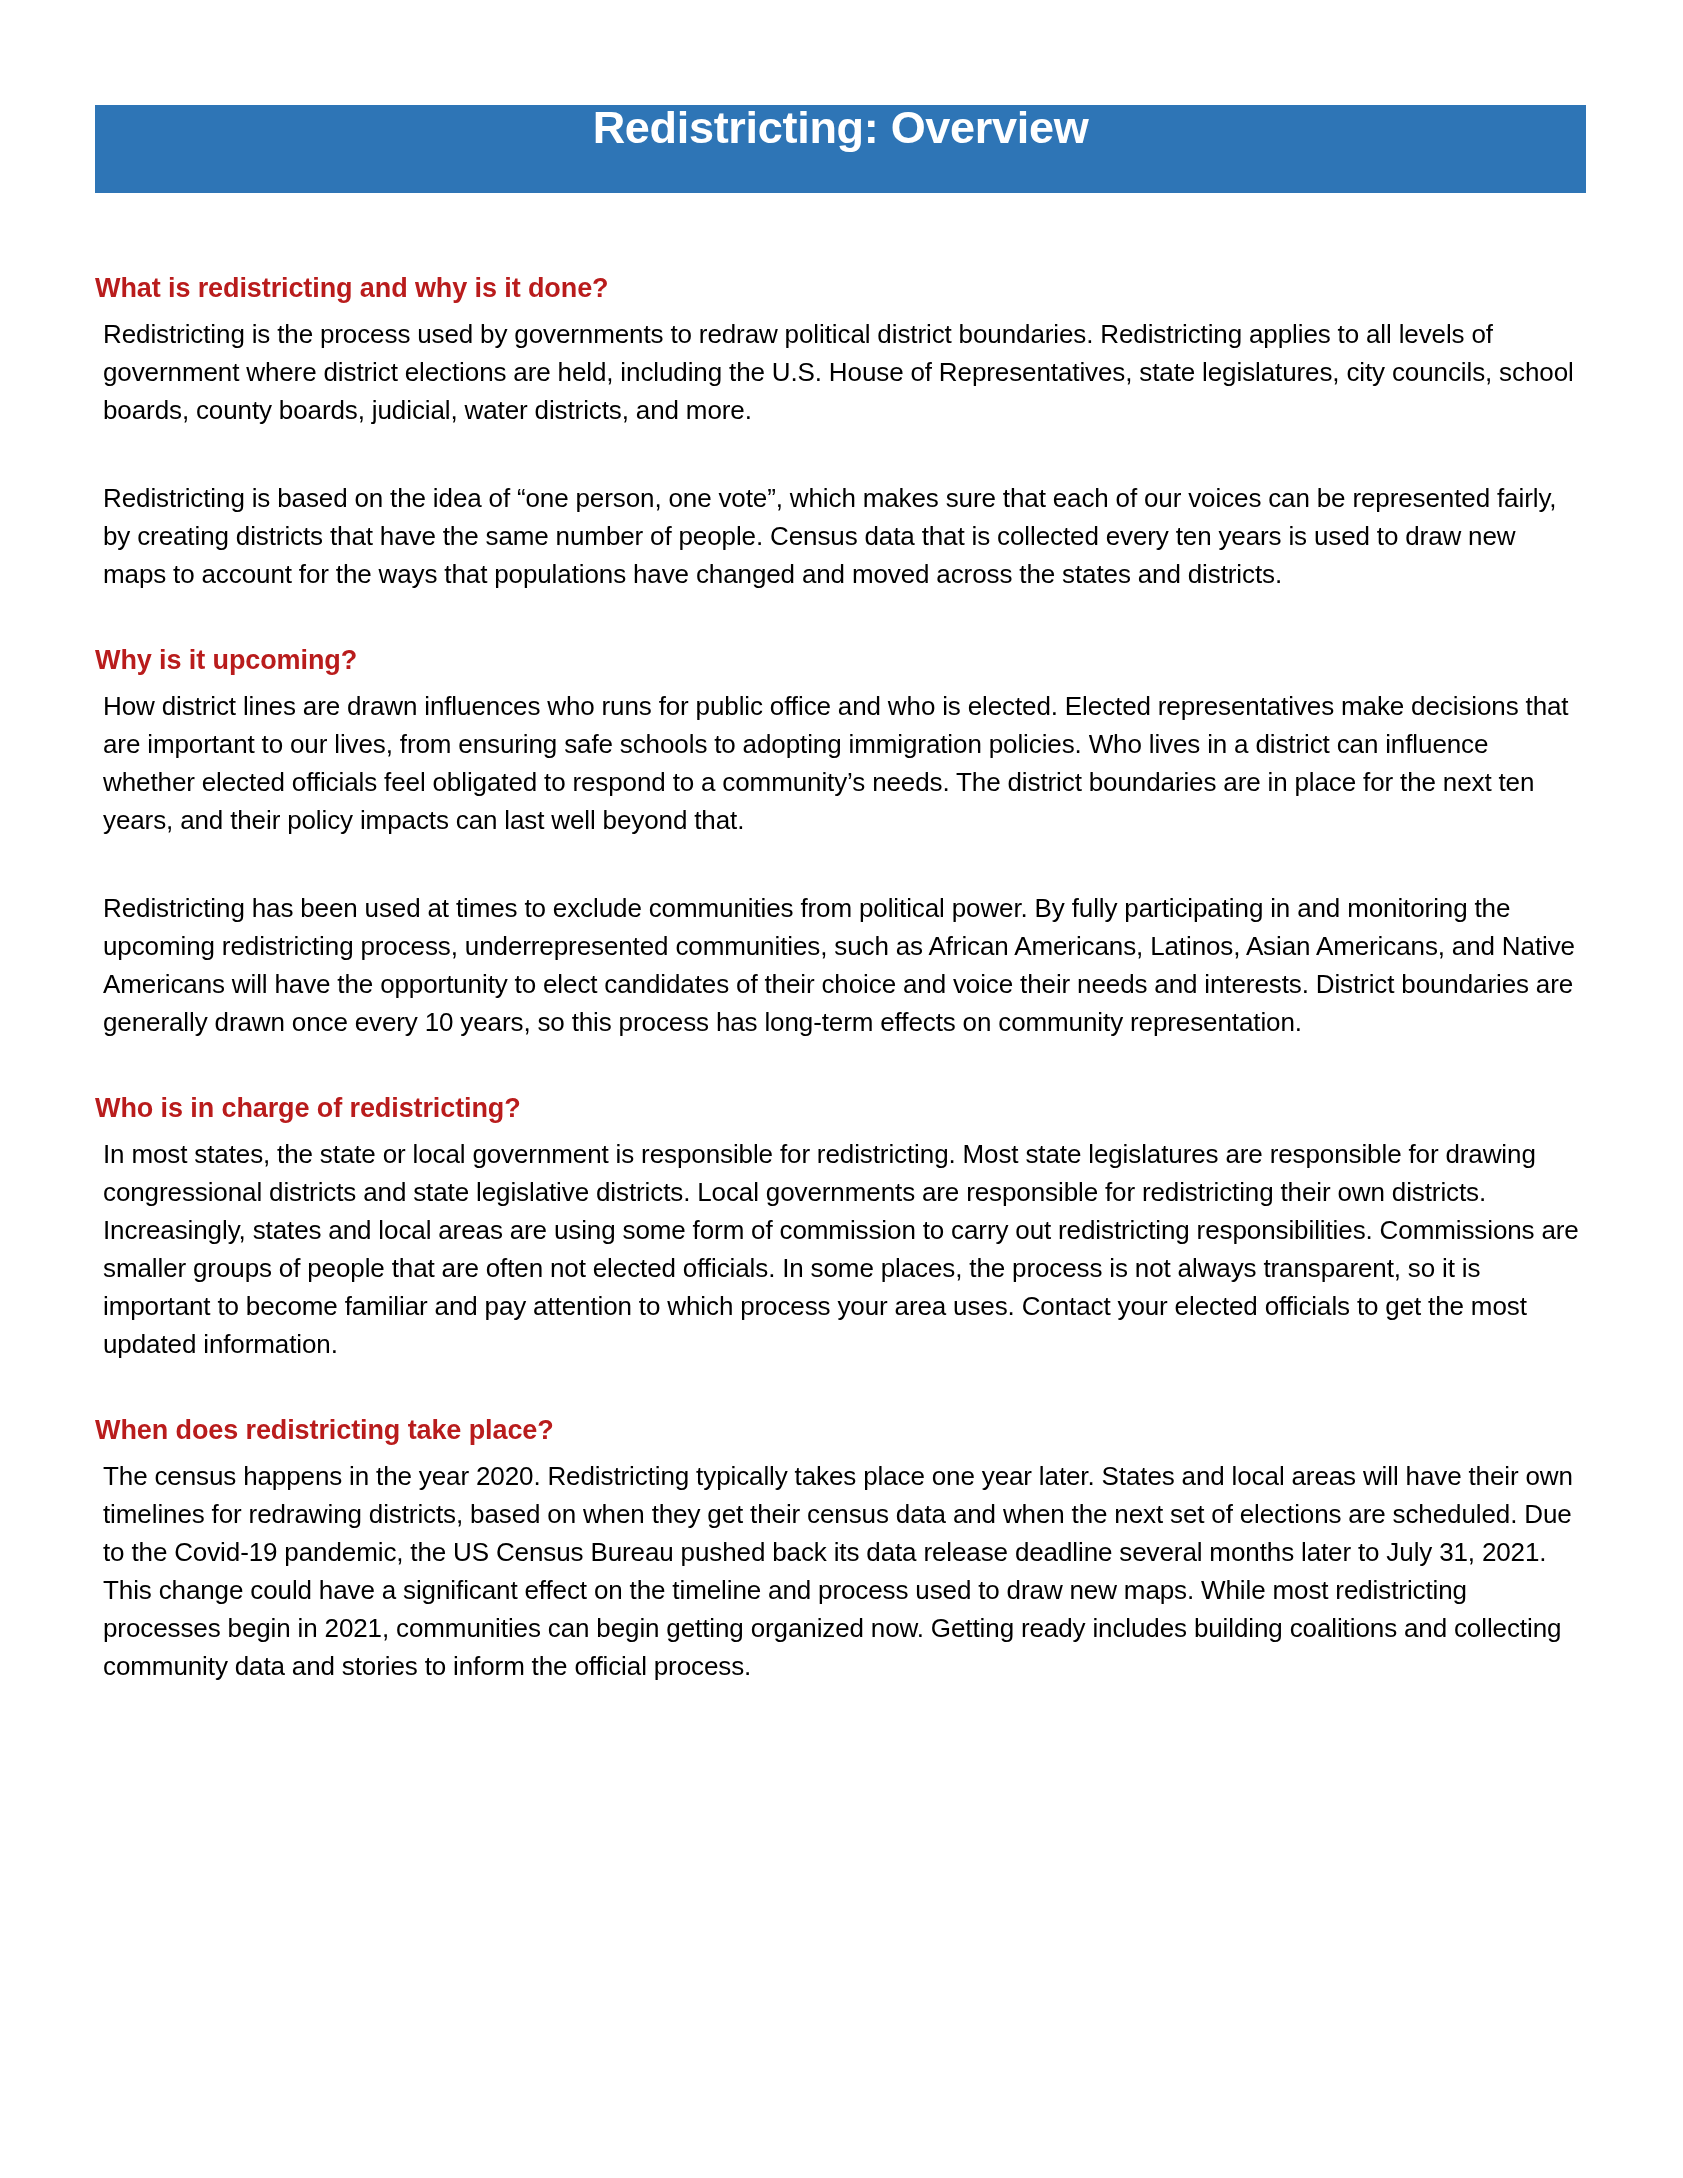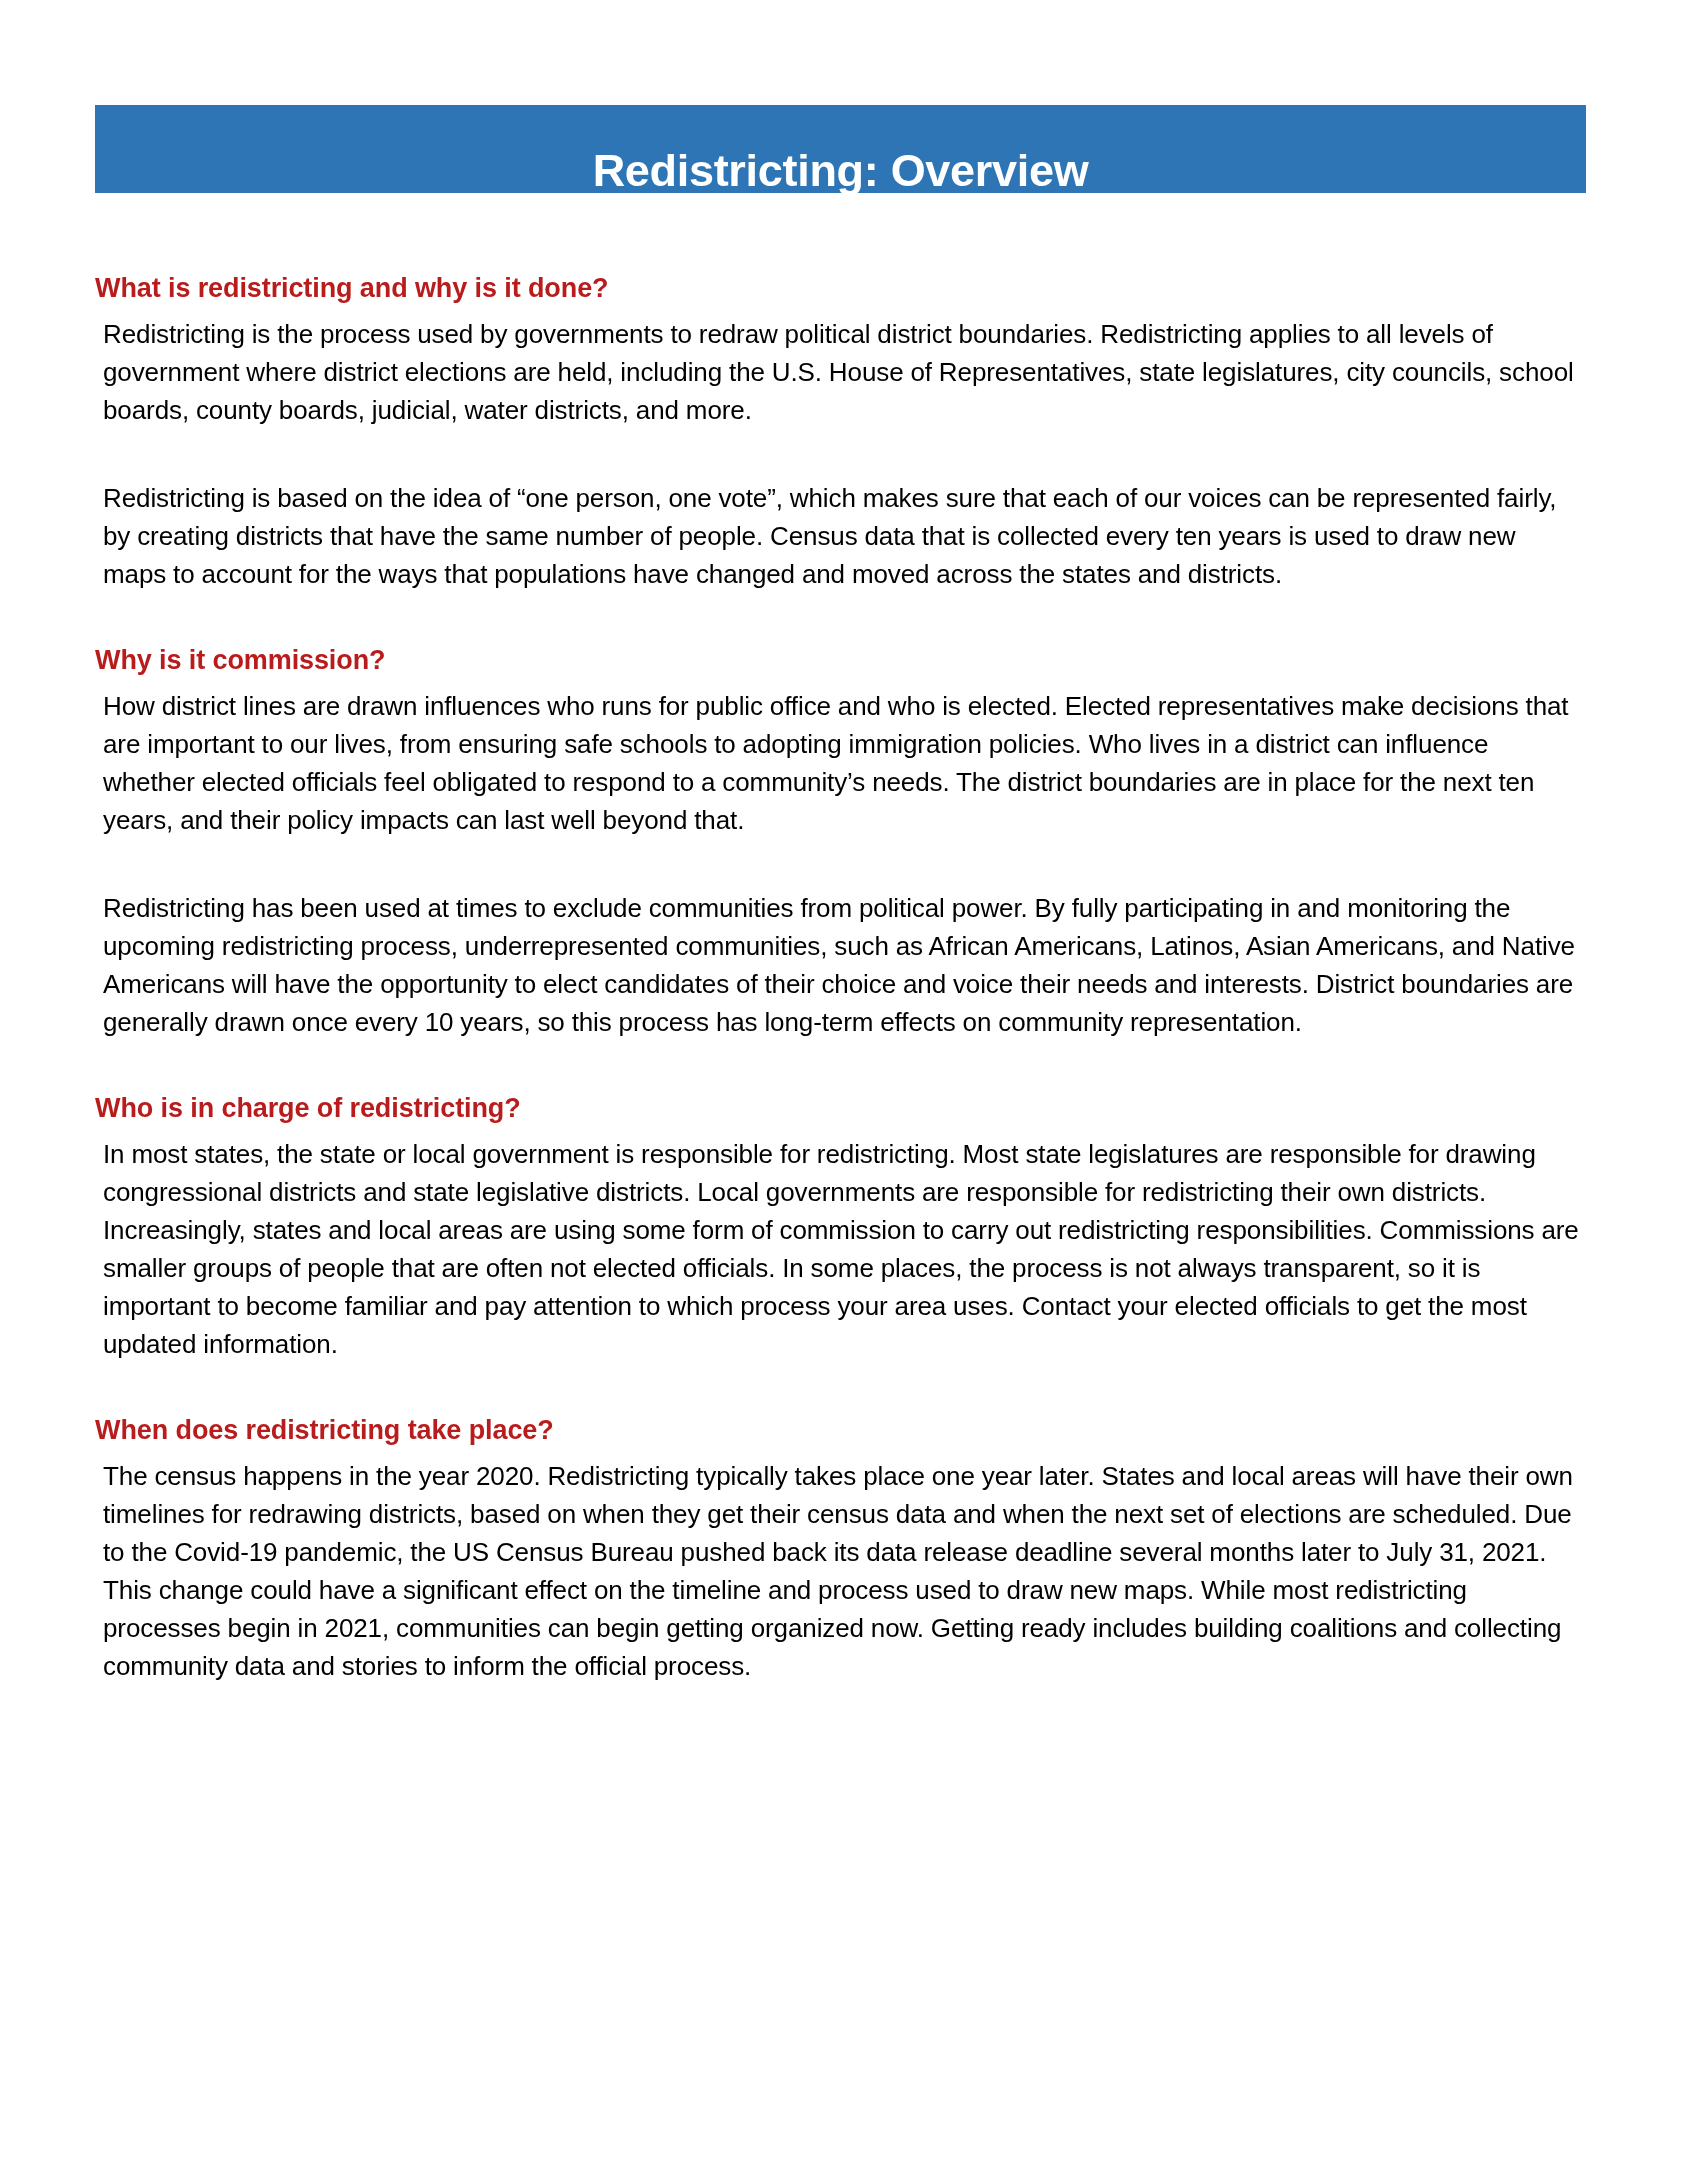--- a/index.html
+++ b/index.html
@@ -24,21 +24,21 @@
 
   
   .title-banner {
     position: absolute;
     left: 95px;
     top: 105px;
     width: 1491px;
     height: 88px;
     background: #2E75B6;
     display: flex;
-    align-items: flex-end;
+    align-items: flex-start;
     justify-content: center;
     box-sizing: border-box;
   }
   .title-banner .title-text {
     color: #ffffff;
     font-size: 45px;
     font-weight: bold;
     letter-spacing: -0.3px;
     line-height: 1;
     white-space: nowrap;
@@ -94,21 +94,21 @@
     <div class="section">
       <div class="section-heading">What is redistricting and why is it done?</div>
       <p class="paragraph">Redistricting is the process used by governments to redraw political district boundaries. Redistricting applies to all levels of government where district elections are held, including the U.S. House of Representatives, state legislatures, city councils, school boards, county boards, judicial, water districts, and more.</p>
       <div class="gap-paragraph"></div>
       <p class="paragraph">Redistricting is based on the idea of “one person, one vote”, which makes sure that each of our voices can be represented fairly, by creating districts that have the same number of people. Census data that is collected every ten years is used to draw new maps to account for the ways that populations have changed and moved across the states and districts.</p>
     </div>
 
     <div class="gap-section-md"></div>
 
     <div class="section">
-      <div class="section-heading">Why is it commission?</div>
+      <div class="section-heading">Why is it upcoming?</div>
       <p class="paragraph">How district lines are drawn influences who runs for public office and who is elected. Elected representatives make decisions that are important to our lives, from ensuring safe schools to adopting immigration policies. Who lives in a district can influence whether elected officials feel obligated to respond to a community’s needs. The district boundaries are in place for the next ten years, and their policy impacts can last well beyond that.</p>
     </div>
 
     <div class="gap-section-sm"></div>
 
     <div class="section">
       <p class="paragraph">Redistricting has been used at times to exclude communities from political power. By fully participating in and monitoring the upcoming redistricting process, underrepresented communities, such as African Americans, Latinos, Asian Americans, and Native Americans will have the opportunity to elect candidates of their choice and voice their needs and interests.  District boundaries are generally drawn once every 10 years, so this process has long-term effects on community representation.</p>
     </div>
 
     <div class="gap-section-md"></div>

